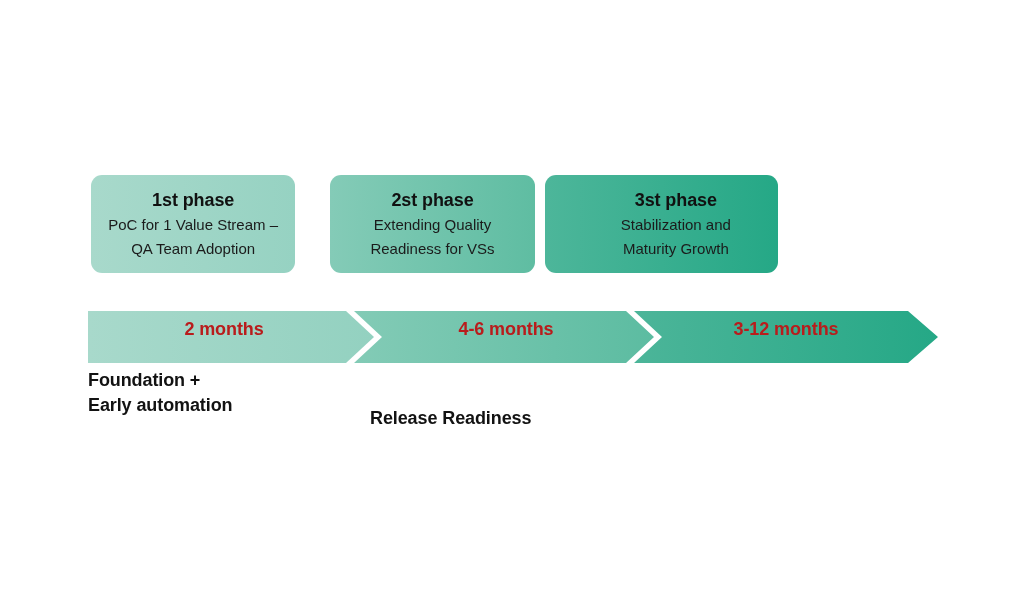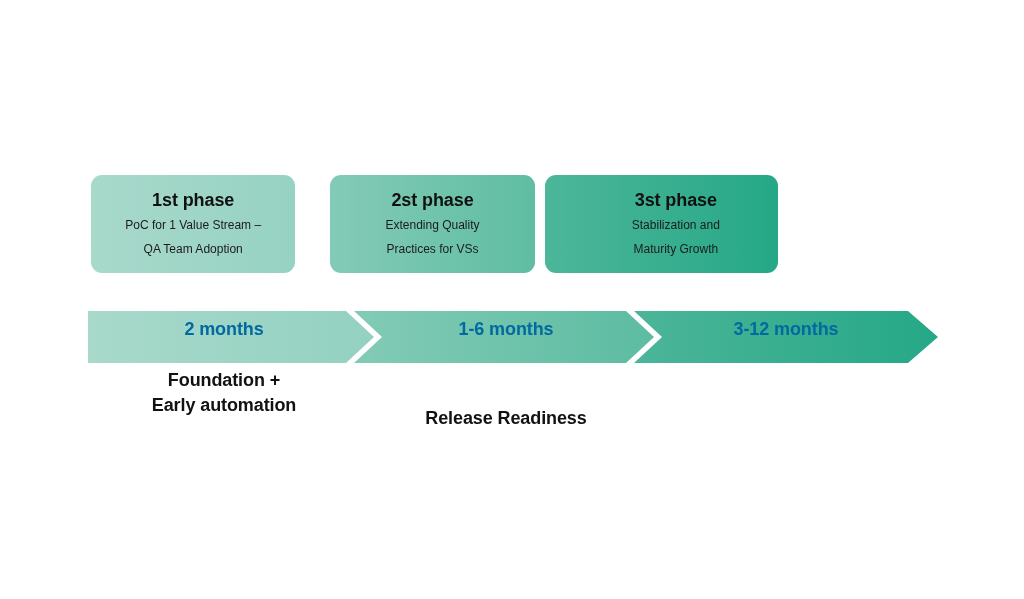--- a/index.html
+++ b/index.html
@@ -54,21 +54,21 @@
   .phase-card-3 { background: linear-gradient(90deg, #4db69a 0%, #25a886 100%); padding-left: 37px; }
 
   .phase-title {
     font-size: 18px;
     font-weight: 700;
     line-height: 25px;
     color: #111111;
     letter-spacing: -0.1px;
   }
   .phase-desc {
-    font-size: 12px;
+    font-size: 15px;
     font-weight: 400;
     line-height: 24px;
     color: #1b1b1b;
     white-space: pre-line;
   }
 
   
   .chevron-row {
     position: absolute;
     left: 88px;
@@ -83,40 +83,40 @@
   }
   .chevron-label {
     position: absolute;
     top: 0;
     height: 37px;
     display: flex;
     align-items: center;
     justify-content: center;
     font-size: 18px;
     font-weight: 700;
-    color: #0369a1;
+    color: #b91c1c;
     letter-spacing: -0.1px;
     pointer-events: none;
   }
   .chevron-label-1 { left: 0px;   width: 272px; }
   .chevron-label-2 { left: 282px; width: 272px; }
   .chevron-label-3 { left: 562px; width: 272px; }
 
   
   .outcome-row {
     position: absolute;
     left: 88px;
     top: 368px;
     width: 850px;
     height: 50px;
   }
   .outcome {
     position: absolute;
     top: 0;
-    text-align: center;
+    text-align: left;
     font-size: 18px;
     font-weight: 700;
     line-height: 25px;
     color: #121212;
     white-space: pre-line;
     letter-spacing: -0.1px;
   }
   .outcome-1 { left: 0px;   width: 272px; }
   .outcome-2 { left: 282px; width: 272px; margin-top: 38px; }
   .outcome-3 { left: 562px; width: 272px; }
@@ -130,21 +130,21 @@
 
     <div class="phase-card phase-card-1">
       <div class="phase-title">1st phase</div>
       <div class="phase-desc">PoC for 1 Value Stream –
 QA Team Adoption</div>
     </div>
 
     <div class="phase-card phase-card-2">
       <div class="phase-title">2st phase</div>
       <div class="phase-desc">Extending Quality
-Practices for VSs</div>
+Readiness for VSs</div>
     </div>
 
     <div class="phase-card phase-card-3">
       <div class="phase-title">3st phase</div>
       <div class="phase-desc">Stabilization and
 Maturity Growth</div>
     </div>
 
   </div>
 
@@ -166,21 +166,21 @@
       </defs>
 
       <path d="M0,0 L258,0 L286,26 L258,52 L0,52 Z" fill="url(#segGrad1)"></path>
 
       <path d="M266,0 L538,0 L566,26 L538,52 L266,52 L294,26 Z" fill="url(#segGrad2)"></path>
 
       <path d="M546,0 L820,0 L850,26 L820,52 L546,52 L574,26 Z" fill="url(#segGrad3)"></path>
     </svg>
 
     <div class="chevron-label chevron-label-1">2 months</div>
-    <div class="chevron-label chevron-label-2">1-6 months</div>
+    <div class="chevron-label chevron-label-2">4-6 months</div>
     <div class="chevron-label chevron-label-3">3-12 months</div>
   </div>
 
   <div class="outcome-row">
     <div class="outcome outcome-1">Foundation +
 Early automation</div>
     <div class="outcome outcome-2">Release Readiness</div>
   </div>
 
 </div>

